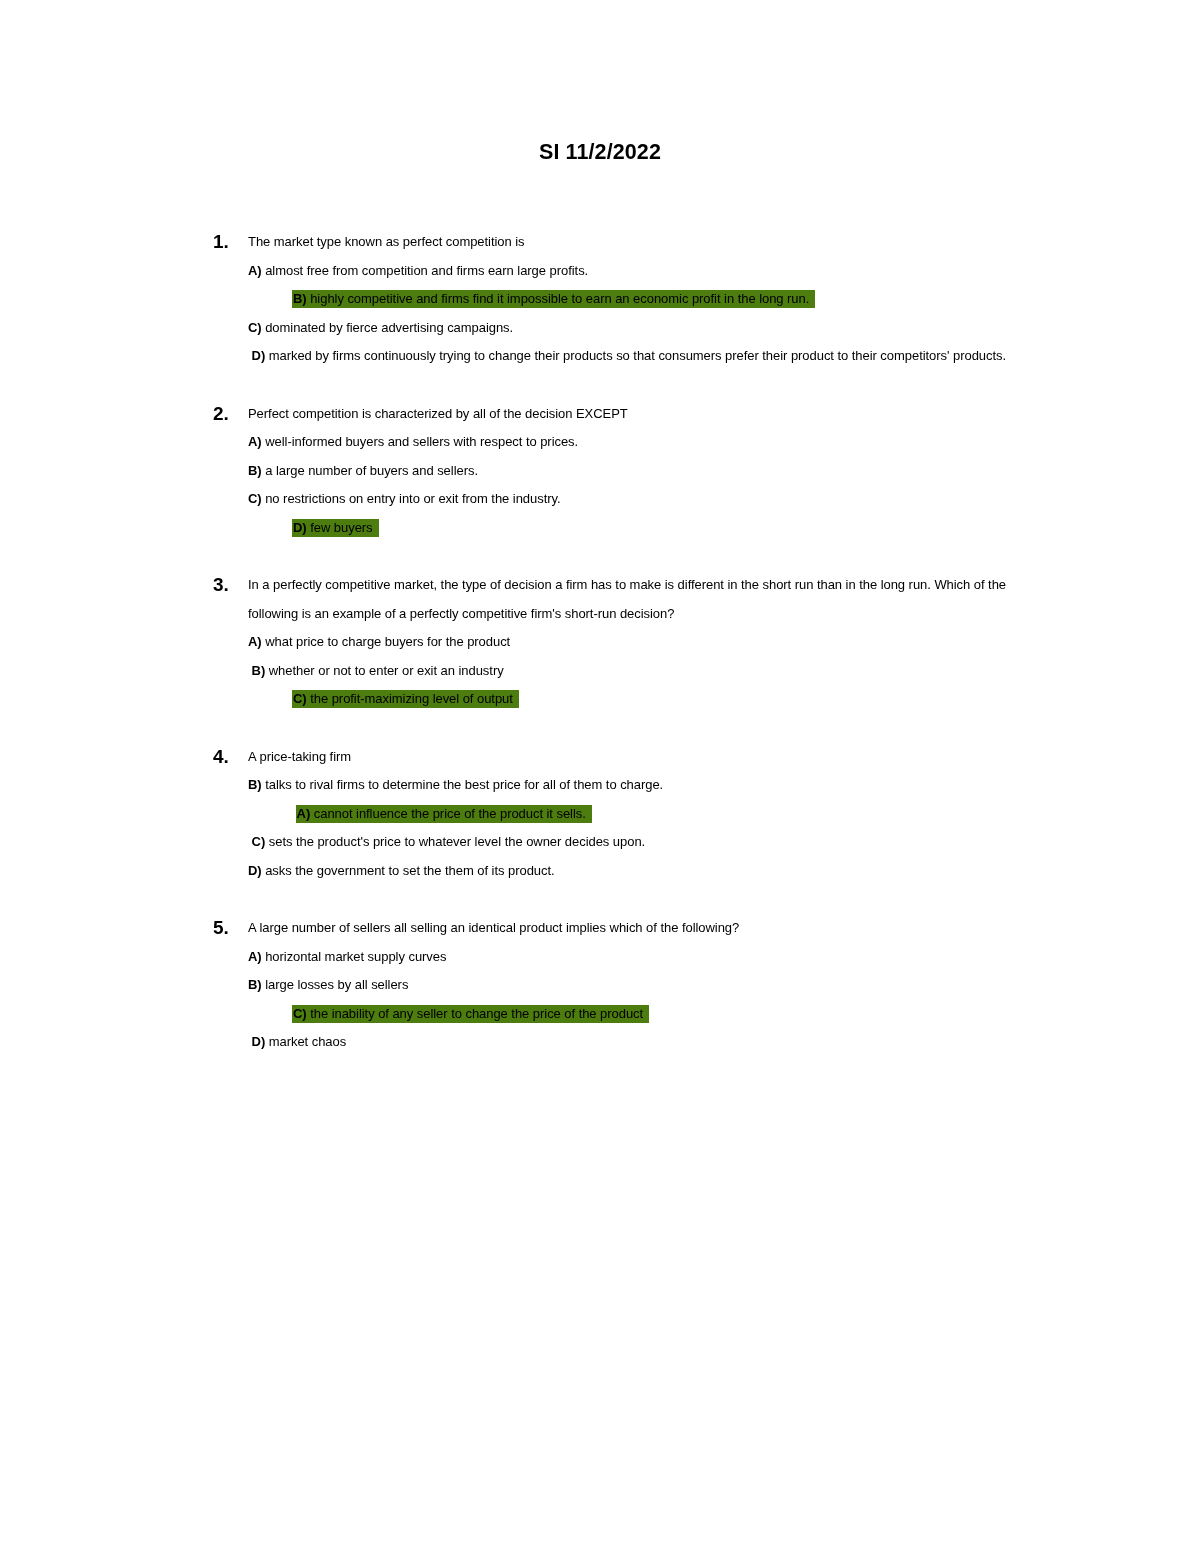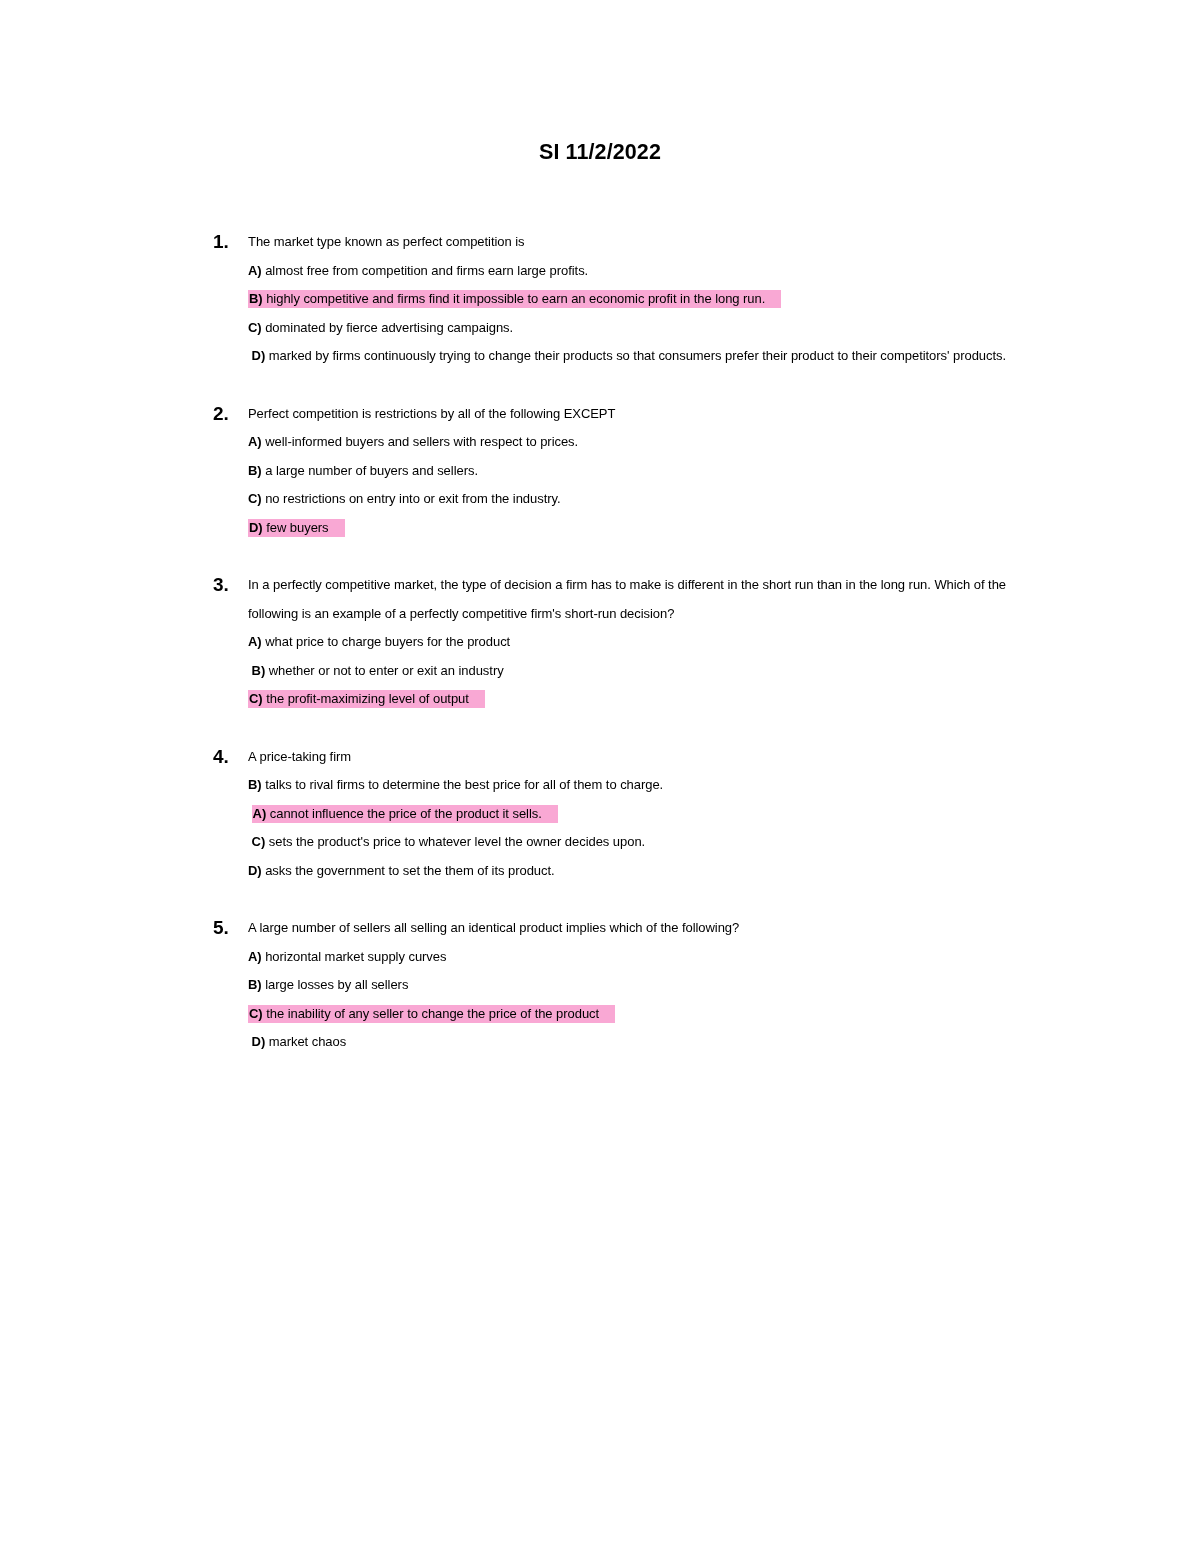--- a/index.html
+++ b/index.html
@@ -81,24 +81,25 @@
 
   .option .opt-letter {
     font-weight: bold;
   }
 
   .hl-wrap {
     display: inline;
   }
 
   .hl {
-    background-color: #f9a8d4;
+    background-color: #4d7c0f;
     box-decoration-break: clone;
     -webkit-box-decoration-break: clone;
-    padding: 1px 16px 2px 1px;
+    padding: 1px 6px 2px 1px;
+    margin-left: 44px;
   }
 
   .lead-space {
     white-space: pre;
   }
 </style>
 </head>
 <body>
 
 <div class="page">
@@ -112,21 +113,21 @@
           <div class="line stem">The market type known as perfect competition is</div>
           <div class="line option"><span class="lead-space"></span><span class="hl-wrap"><span class="opt-letter">A)</span><span> almost free from competition and firms earn large profits.</span></span></div>
           <div class="line option"><span class="lead-space"></span><span class="hl"><span class="opt-letter">B)</span><span> highly competitive and firms find it impossible to earn an economic profit in the long run.</span></span></div>
           <div class="line option"><span class="lead-space"></span><span class="hl-wrap"><span class="opt-letter">C)</span><span> dominated by fierce advertising campaigns.</span></span></div>
           <div class="line option"><span class="lead-space"> </span><span class="hl-wrap"><span class="opt-letter">D)</span><span> marked by firms continuously trying to change their products so that consumers prefer their product to their competitors' products.</span></span></div>
         </div>
       </div>
       <div class="question">
         <div class="q-number">2.</div>
         <div class="q-body">
-          <div class="line stem">Perfect competition is restrictions by all of the following EXCEPT</div>
+          <div class="line stem">Perfect competition is characterized by all of the decision EXCEPT</div>
           <div class="line option"><span class="lead-space"></span><span class="hl-wrap"><span class="opt-letter">A)</span><span> well-informed buyers and sellers with respect to prices.</span></span></div>
           <div class="line option"><span class="lead-space"></span><span class="hl-wrap"><span class="opt-letter">B)</span><span> a large number of buyers and sellers.</span></span></div>
           <div class="line option"><span class="lead-space"></span><span class="hl-wrap"><span class="opt-letter">C)</span><span> no restrictions on entry into or exit from the industry.</span></span></div>
           <div class="line option"><span class="lead-space"></span><span class="hl"><span class="opt-letter">D)</span><span> few buyers</span></span></div>
         </div>
       </div>
       <div class="question">
         <div class="q-number">3.</div>
         <div class="q-body">
           <div class="line stem">In a perfectly competitive market, the type of decision a firm has to make is different in the short run than in the long run. Which of the following is an example of a perfectly competitive firm's short-run decision?</div>

